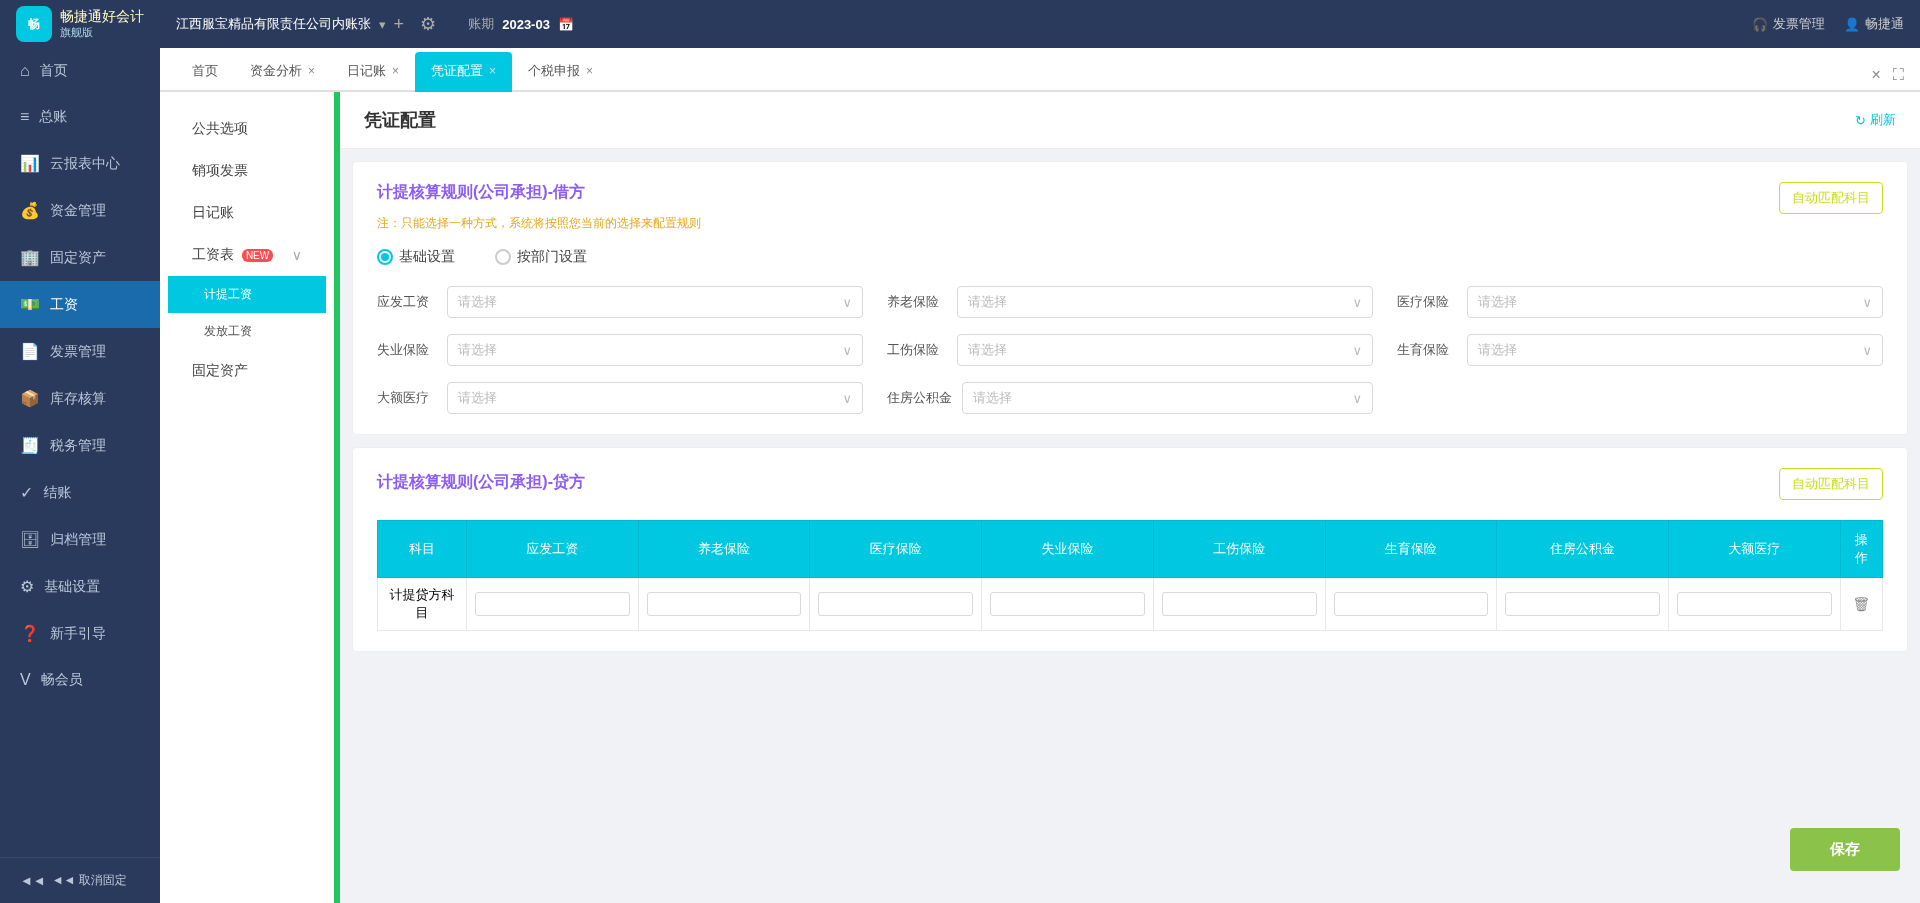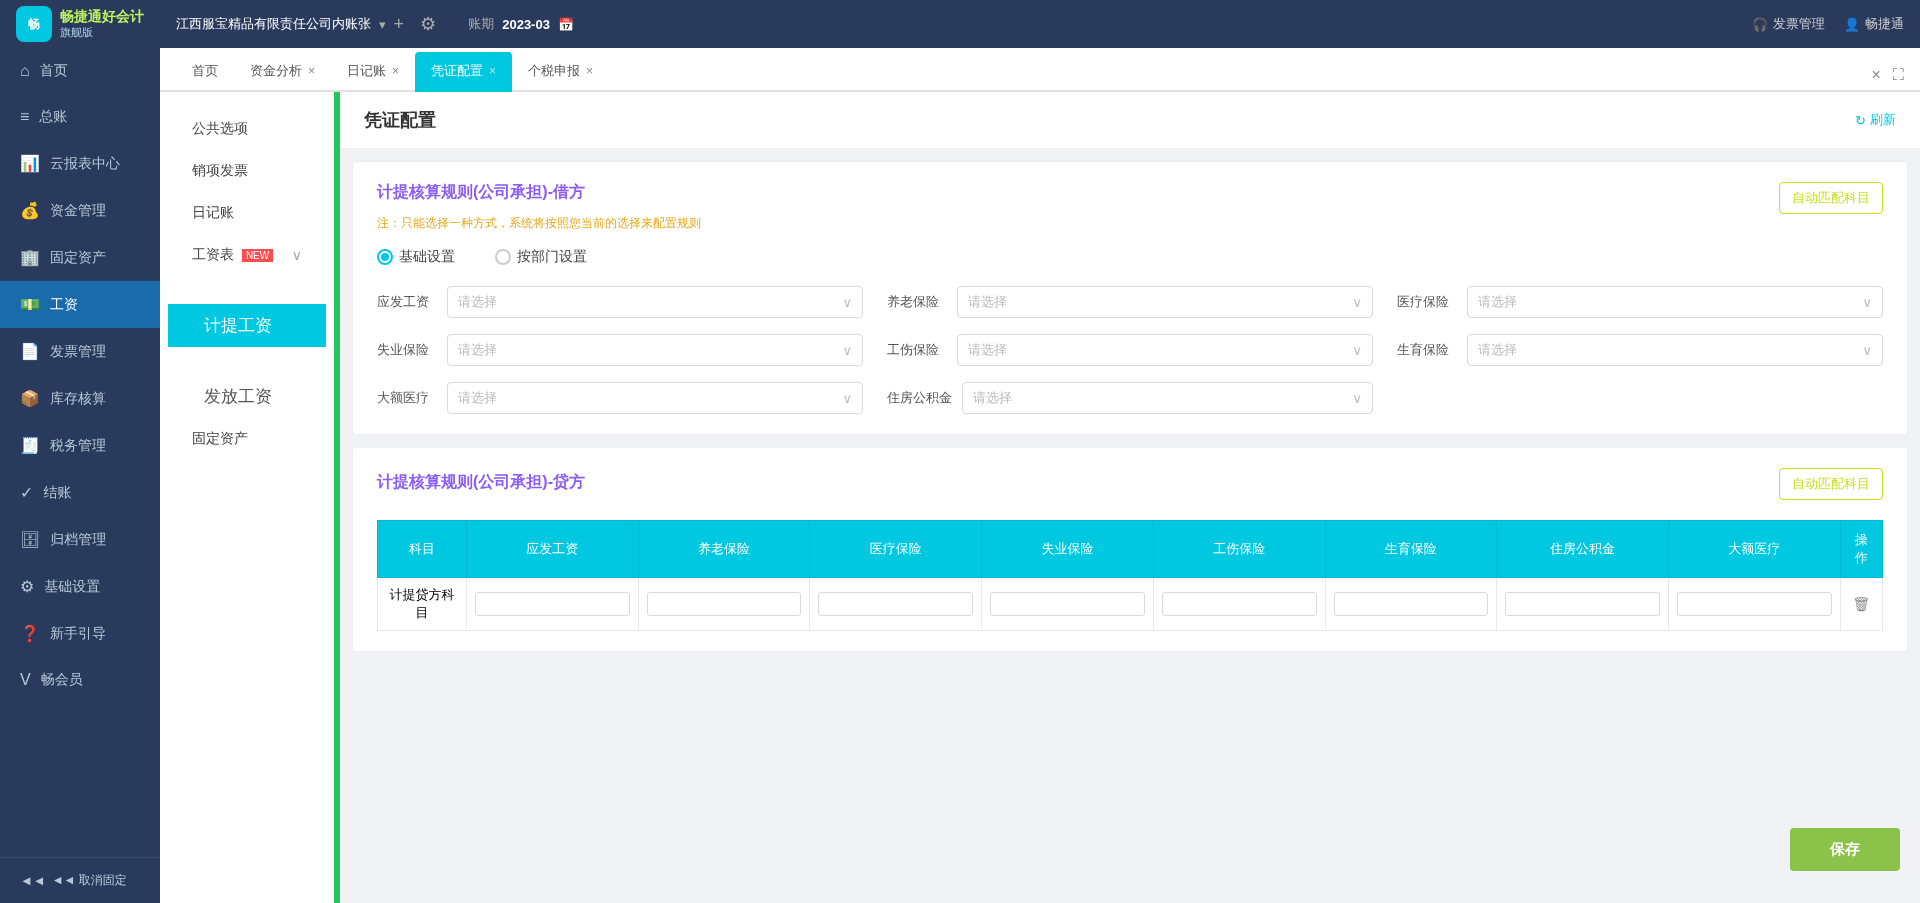--- a/index.html
+++ b/index.html
@@ -20,21 +20,21 @@
       gap: 8px;
       width: 160px;
     }
     .logo-icon {
       width: 36px; height: 36px;
       background: #00c8e0;
       border-radius: 8px;
       display: flex; align-items: center; justify-content: center;
       color: white; font-weight: bold; font-size: 12px;
     }
-    .logo-text { color: #bef264; font-size: 14px; font-weight: bold; line-height: 1.2; }
+    .logo-text { color: #fef9c3; font-size: 14px; font-weight: normal; line-height: 1.2; }
     .logo-sub { color: #aad4e8; font-size: 11px; }
     .company-selector {
       display: flex; align-items: center; gap: 8px;
       color: white; font-size: 13px; cursor: pointer;
     }
     .company-selector .chevron { color: #aaa; }
     .top-bar-actions {
       margin-left: auto;
       display: flex; align-items: center; gap: 20px;
     }
@@ -149,33 +149,32 @@
       font-size: 14px;
       color: #444;
       cursor: pointer;
       position: relative;
     }
     .left-nav-item .new-badge {
       background: #ff4d4f;
       color: white;
       font-size: 10px;
       padding: 1px 4px;
-      border-radius: 0;
+      border-radius: 6px;
       margin-left: 4px;
     }
     .left-nav-item .sub-arrow {
       float: right;
       color: #aaa;
     }
     .left-nav-sub-item {
       padding: 10px 24px 10px 36px;
-      font-size: 17px;
+      font-size: 12px;
       color: #555;
       cursor: pointer;
-      margin-top: 28px;
     }
     .left-nav-sub-item.active { background: #00c8e0; color: white; }
 
     
     .main-panel {
       flex: 1;
       overflow-y: auto;
       padding: 0;
       position: relative;
     }

